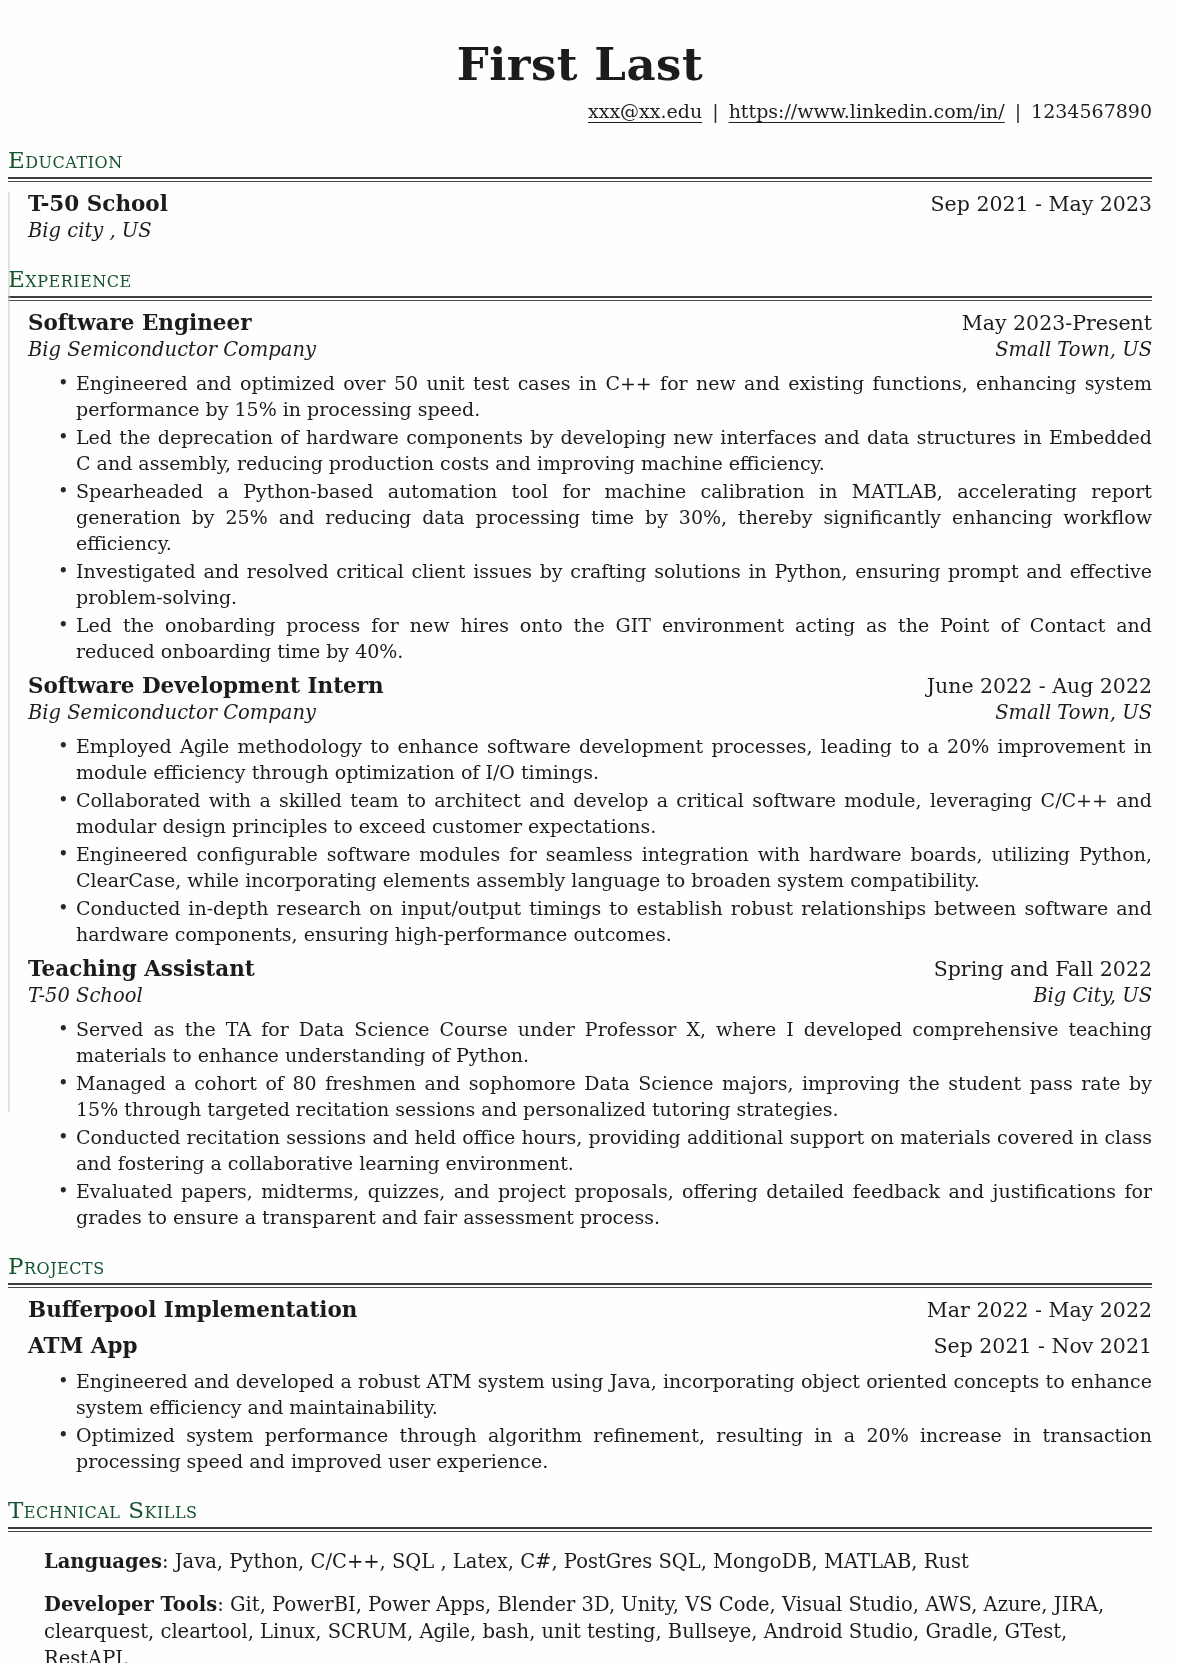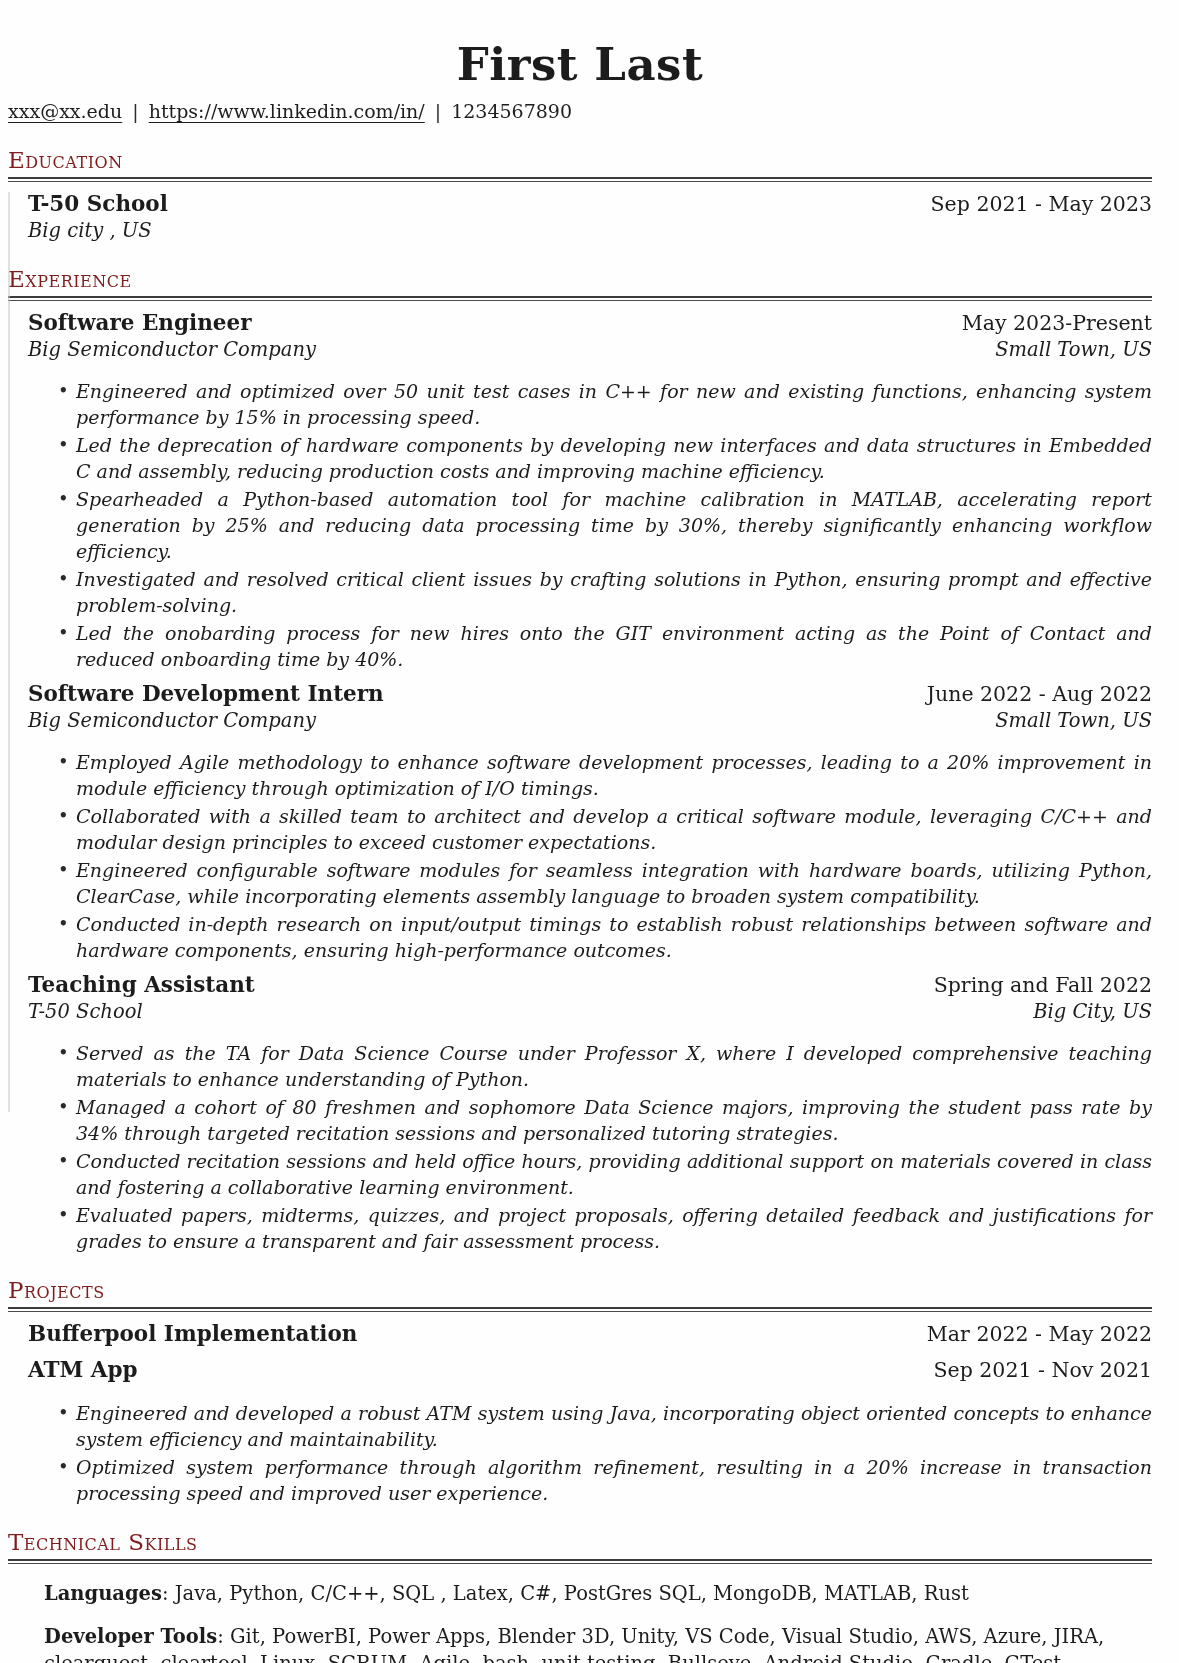--- a/index.html
+++ b/index.html
@@ -24,40 +24,40 @@
   }
   .name {
     text-align: center;
     font-size: 45px;
     font-weight: bold;
     letter-spacing: .5px;
     line-height: 50px;
     margin: 0;
   }
   .contact {
-    text-align: left;
+    text-align: right;
     font-size: 19px;
     line-height: 25px;
     margin-top: 9px;
     color: #1d1d1d;
   }
   .contact .sep { margin: 0 10px; color: #2a2a2a; }
   .contact a {
     color: #1d1d1d;
     text-decoration: underline;
     text-underline-offset: 4px;
     text-decoration-thickness: 1.2px;
   }
   .section { margin-top: 22px; }
   .section-title {
     font-variant: small-caps;
     font-size: 23px;
     line-height: 28px;
     letter-spacing: .5px;
-    color: #7f1d1d;
+    color: #14532d;
   }
   .section-rule {
     margin-top: 3px;
     height: 2px;
     border-top: 2.5px solid #3c3c3c;
     border-bottom: 1.3px solid #4a4a4a;
   }
   .entry { margin: 8px 0 2px 20px; }
   .entry-head {
     display: flex;
@@ -69,23 +69,22 @@
   .entry-date  { font-size: 20.5px; white-space: nowrap; margin-left: 8px; }
   .entry-sub {
     display: flex;
     justify-content: space-between;
     font-style: italic;
     font-size: 19.5px;
     line-height: 25px;
   }
   ul.bullets {
     list-style: none;
-    margin: 16px 0 0 0;
+    margin: 8px 0 0 0;
     padding: 0 0 0 48px;
-    font-style: italic;
   }
   ul.bullets li {
     position: relative;
     font-size: 19px;
     line-height: 26px;
     margin-bottom: 2px;
     text-align: justify;
   }
   ul.bullets li::before {
     content: "\2022";
@@ -172,21 +171,21 @@
       <div class="entry-head">
         <span class="entry-title">Teaching Assistant</span>
         <span class="entry-date">Spring and Fall 2022</span>
       </div>
       <div class="entry-sub">
         <span>T-50 School</span>
         <span>Big City, US</span>
       </div>
       <ul class="bullets">
         <li>Served as the TA for Data Science Course under Professor X, where I developed comprehensive teaching materials to enhance understanding of Python.</li>
-        <li>Managed a cohort of 80 freshmen and sophomore Data Science majors, improving the student pass rate by 34% through targeted recitation sessions and personalized tutoring strategies.</li>
+        <li>Managed a cohort of 80 freshmen and sophomore Data Science majors, improving the student pass rate by 15% through targeted recitation sessions and personalized tutoring strategies.</li>
         <li>Conducted recitation sessions and held office hours, providing additional support on materials covered in class and fostering a collaborative learning environment.</li>
         <li>Evaluated papers, midterms, quizzes, and project proposals, offering detailed feedback and justifications for grades to ensure a transparent and fair assessment process.</li>
       </ul>
     </div>
   </div>
 
   <div class="section">
     <div class="section-title">Projects</div>
     <div class="section-rule"></div>
 

